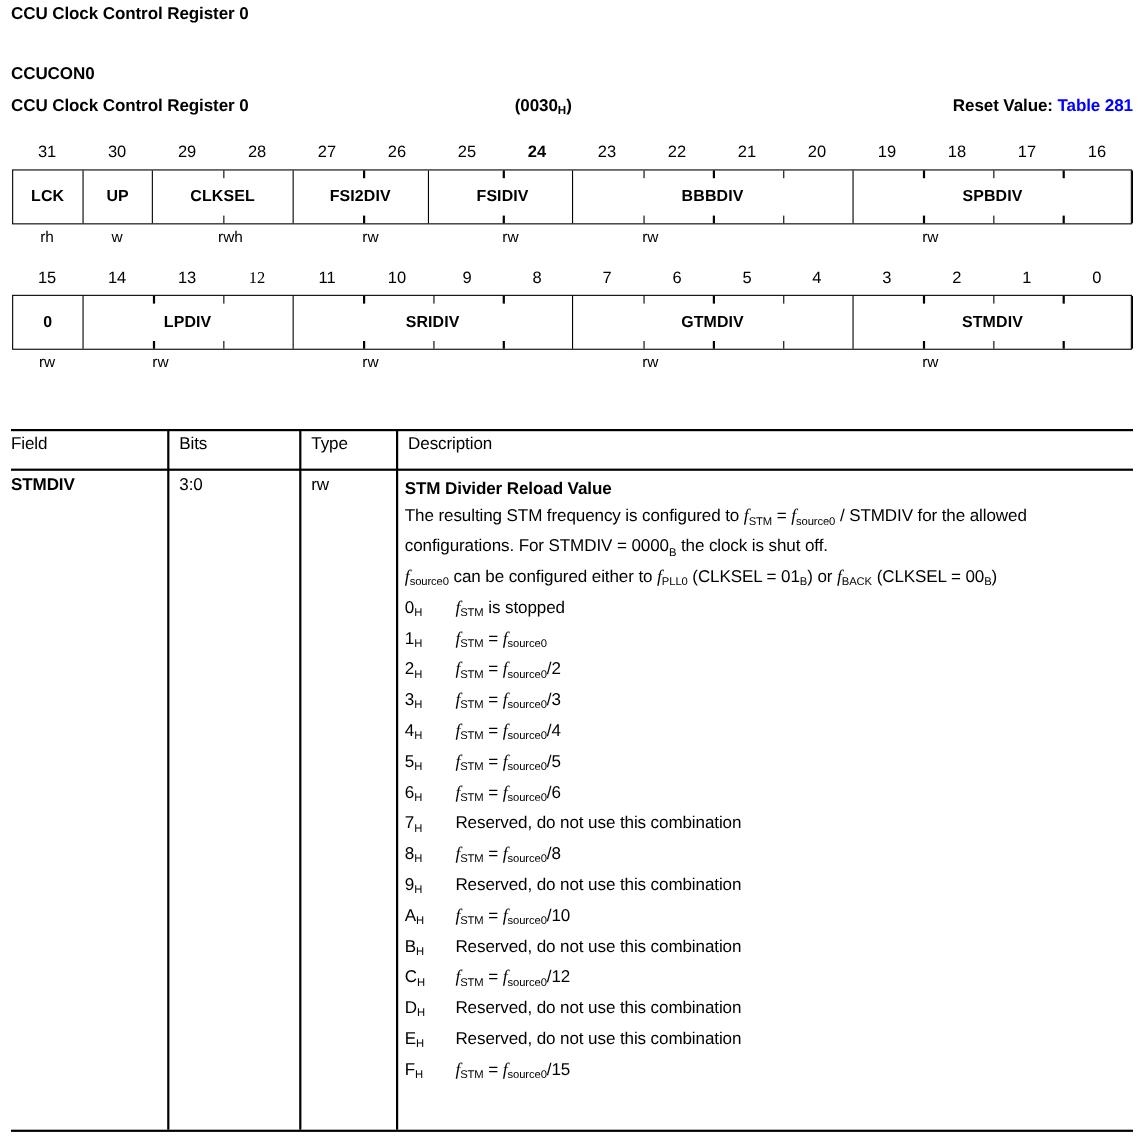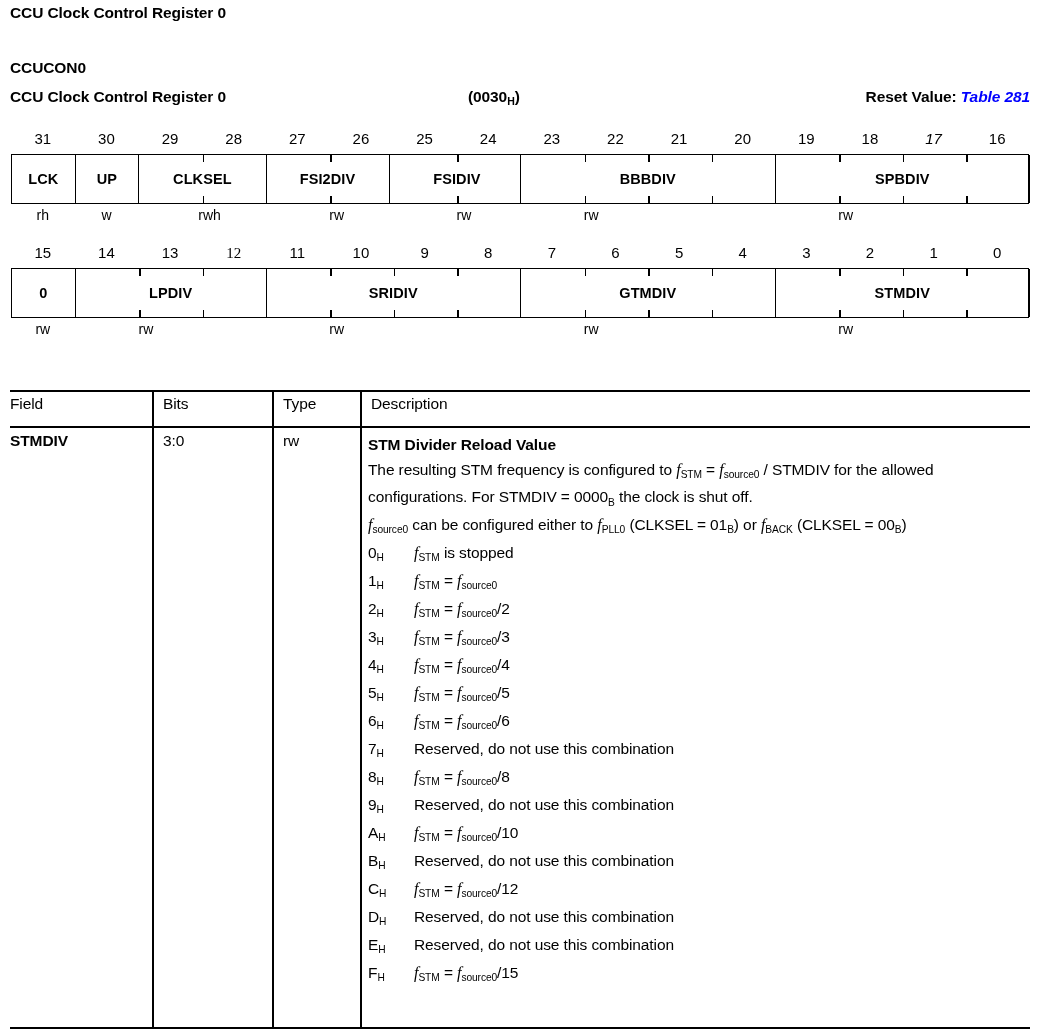--- a/index.html
+++ b/index.html
@@ -54,21 +54,20 @@
     position: absolute;
     right: 10px;
     top: 88px;
     font-size: 15.5px;
     font-weight: bold;
     letter-spacing: -0.1px;
     white-space: nowrap;
   }
   .reset-link {
     color: #0000ff;
-    font-style: italic;
   }
   sub.h {
     font-size: 0.68em;
     vertical-align: baseline;
     position: relative;
     top: 0.30em;
     font-weight: bold;
   }
 
   
@@ -246,28 +245,28 @@
 
 <div class="reg-block" id="reg-row-hi">
   <div class="bitnum-row">
       <div class="bitnum" style="left: 0px; width: 63.625px;">31</div>
       <div class="bitnum" style="left: 63.625px; width: 63.625px;">30</div>
       <div class="bitnum" style="left: 127.25px; width: 63.625px;">29</div>
       <div class="bitnum" style="left: 190.875px; width: 63.625px;">28</div>
       <div class="bitnum" style="left: 254.5px; width: 63.625px;">27</div>
       <div class="bitnum" style="left: 318.125px; width: 63.625px;">26</div>
       <div class="bitnum" style="left: 381.75px; width: 63.625px;">25</div>
-      <div class="bitnum" style="left: 445.375px; width: 63.625px;">24</div>
+      <div class="bitnum" style="left: 445.375px; width: 63.625px; font-weight: bold;">24</div>
       <div class="bitnum" style="left: 509px; width: 63.625px;">23</div>
       <div class="bitnum" style="left: 572.625px; width: 63.625px;">22</div>
       <div class="bitnum" style="left: 636.25px; width: 63.625px;">21</div>
       <div class="bitnum" style="left: 699.875px; width: 63.625px;">20</div>
       <div class="bitnum" style="left: 763.5px; width: 63.625px;">19</div>
       <div class="bitnum" style="left: 827.125px; width: 63.625px;">18</div>
-      <div class="bitnum" style="left: 890.75px; width: 63.625px; font-style: italic;">17</div>
+      <div class="bitnum" style="left: 890.75px; width: 63.625px;">17</div>
       <div class="bitnum" style="left: 954.375px; width: 63.625px;">16</div>
     </div>
   <div class="cells-row">
       <div class="field" style="left: 0px; width: 63.625px;">
         <span class="field-label">LCK</span>
       </div>
       <div class="field" style="left: 63.625px; width: 63.625px;">
         <span class="field-label">UP</span>
       </div>
       <div class="field" style="left: 127.25px; width: 127.25px;">

